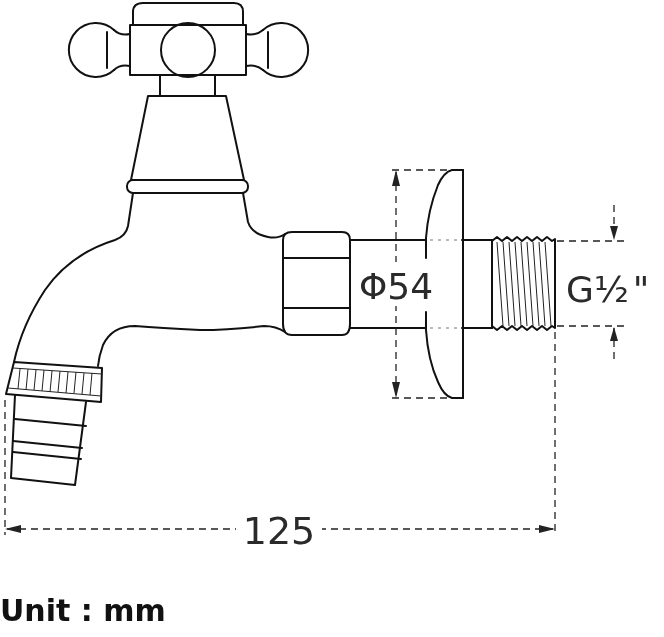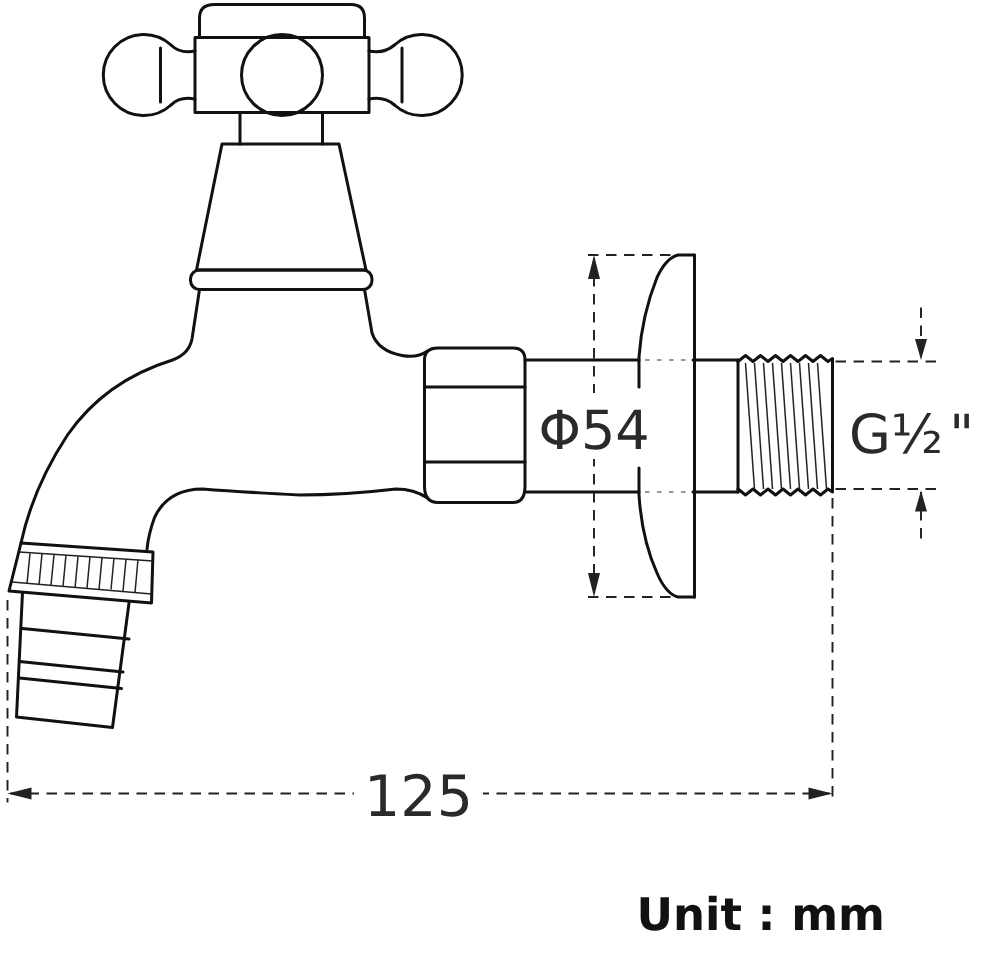--- a/index.html
+++ b/index.html
@@ -3,21 +3,21 @@
 <meta charset="utf-8">
 <style>
   html, body { margin: 0; padding: 0; background: #ffffff; }
   body { width: 664px; height: 637px; position: relative; overflow: hidden; font-family: "DejaVu Sans", sans-serif; }
   #drawing { position: absolute; left: 0; top: 0; }
   .ln { fill: none; stroke: #111; stroke-width: 2; stroke-linejoin: round; stroke-linecap: round; }
   .thin { fill: none; stroke: #222; stroke-width: 1; }
   .dash { fill: none; stroke: #222; stroke-width: 1.3; stroke-dasharray: 7 5; }
   .dot { fill: none; stroke: #777; stroke-width: 1; stroke-dasharray: 3 5; }
   .dimtxt { font-family: "DejaVu Sans", sans-serif; fill: #2a2a2a; }
-  .unit { position: absolute; left: 0; width: 590px; top: 593px; text-align: right; font-family: "DejaVu Sans", sans-serif; font-weight: bold; font-size: 30px; color: #111; }
+  .unit { position: absolute; left: 0; width: 590px; top: 593px; text-align: left; font-family: "DejaVu Sans", sans-serif; font-weight: bold; font-size: 30px; color: #111; }
 </style>
 </head>
 <body>
 
 <svg id="drawing" width="664" height="637" viewBox="0 0 664 637" xmlns="http://www.w3.org/2000/svg">
 
   <g>
     <path class="ln" d="M133 25 L133 12 Q133 3 143 3 L234 3 Q243 3 243 12 L243 25"></path>
     <rect class="ln" x="130" y="25" width="116" height="50"></rect>
     <circle class="ln" cx="188" cy="50" r="27"></circle>

